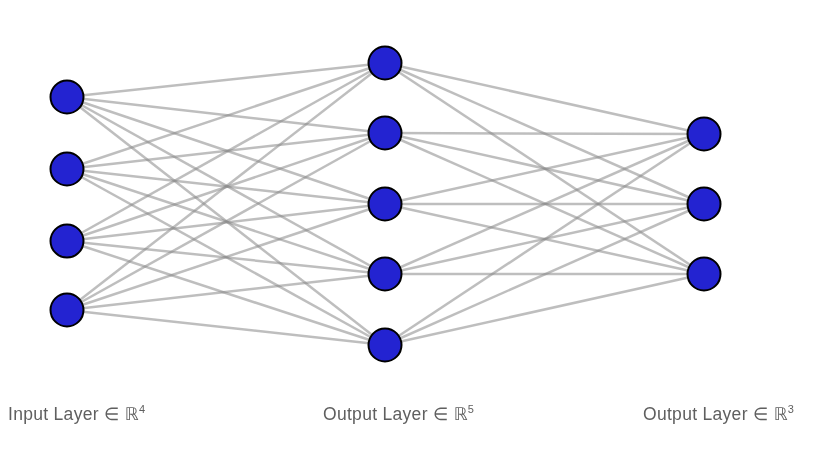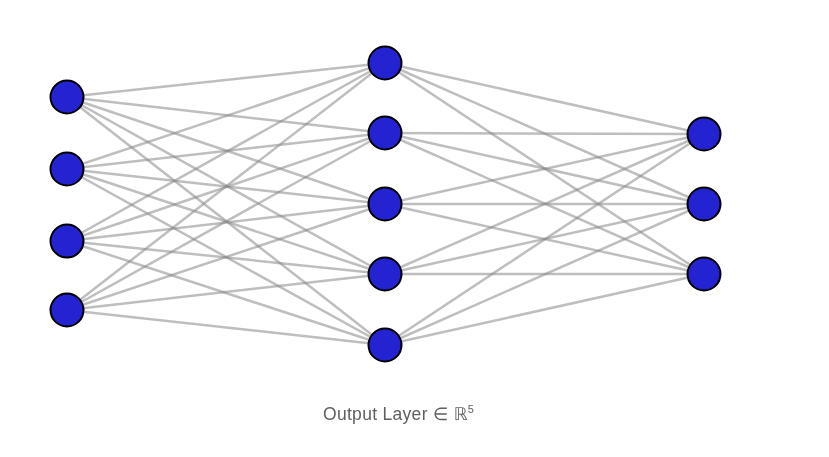--- a/index.html
+++ b/index.html
@@ -83,19 +83,25 @@
       <circle cx="385" cy="63" r="16.5" fill="#2323d1" stroke="#000000" stroke-width="2"></circle>
       <circle cx="385" cy="133" r="16.5" fill="#2323d1" stroke="#000000" stroke-width="2"></circle>
       <circle cx="385" cy="204" r="16.5" fill="#2323d1" stroke="#000000" stroke-width="2"></circle>
       <circle cx="385" cy="274" r="16.5" fill="#2323d1" stroke="#000000" stroke-width="2"></circle>
       <circle cx="385" cy="345" r="16.5" fill="#2323d1" stroke="#000000" stroke-width="2"></circle>
       <circle cx="704" cy="134" r="16.5" fill="#2323d1" stroke="#000000" stroke-width="2"></circle>
       <circle cx="704" cy="204" r="16.5" fill="#2323d1" stroke="#000000" stroke-width="2"></circle>
       <circle cx="704" cy="274" r="16.5" fill="#2323d1" stroke="#000000" stroke-width="2"></circle>
     </svg>
 
+  <div class="layer-label" style="left: 8px;">
+    <span>Input Layer ∈ ℝ</span><sup>4</sup>
+  </div>
 
   <div class="layer-label" style="left: 323px;">
     <span>Output Layer ∈ ℝ</span><sup>5</sup>
   </div>
 
+  <div class="layer-label" style="left: 643px;">
+    <span>Output Layer ∈ ℝ</span><sup>3</sup>
+  </div>
 
 </div>
 
 </body></html>

